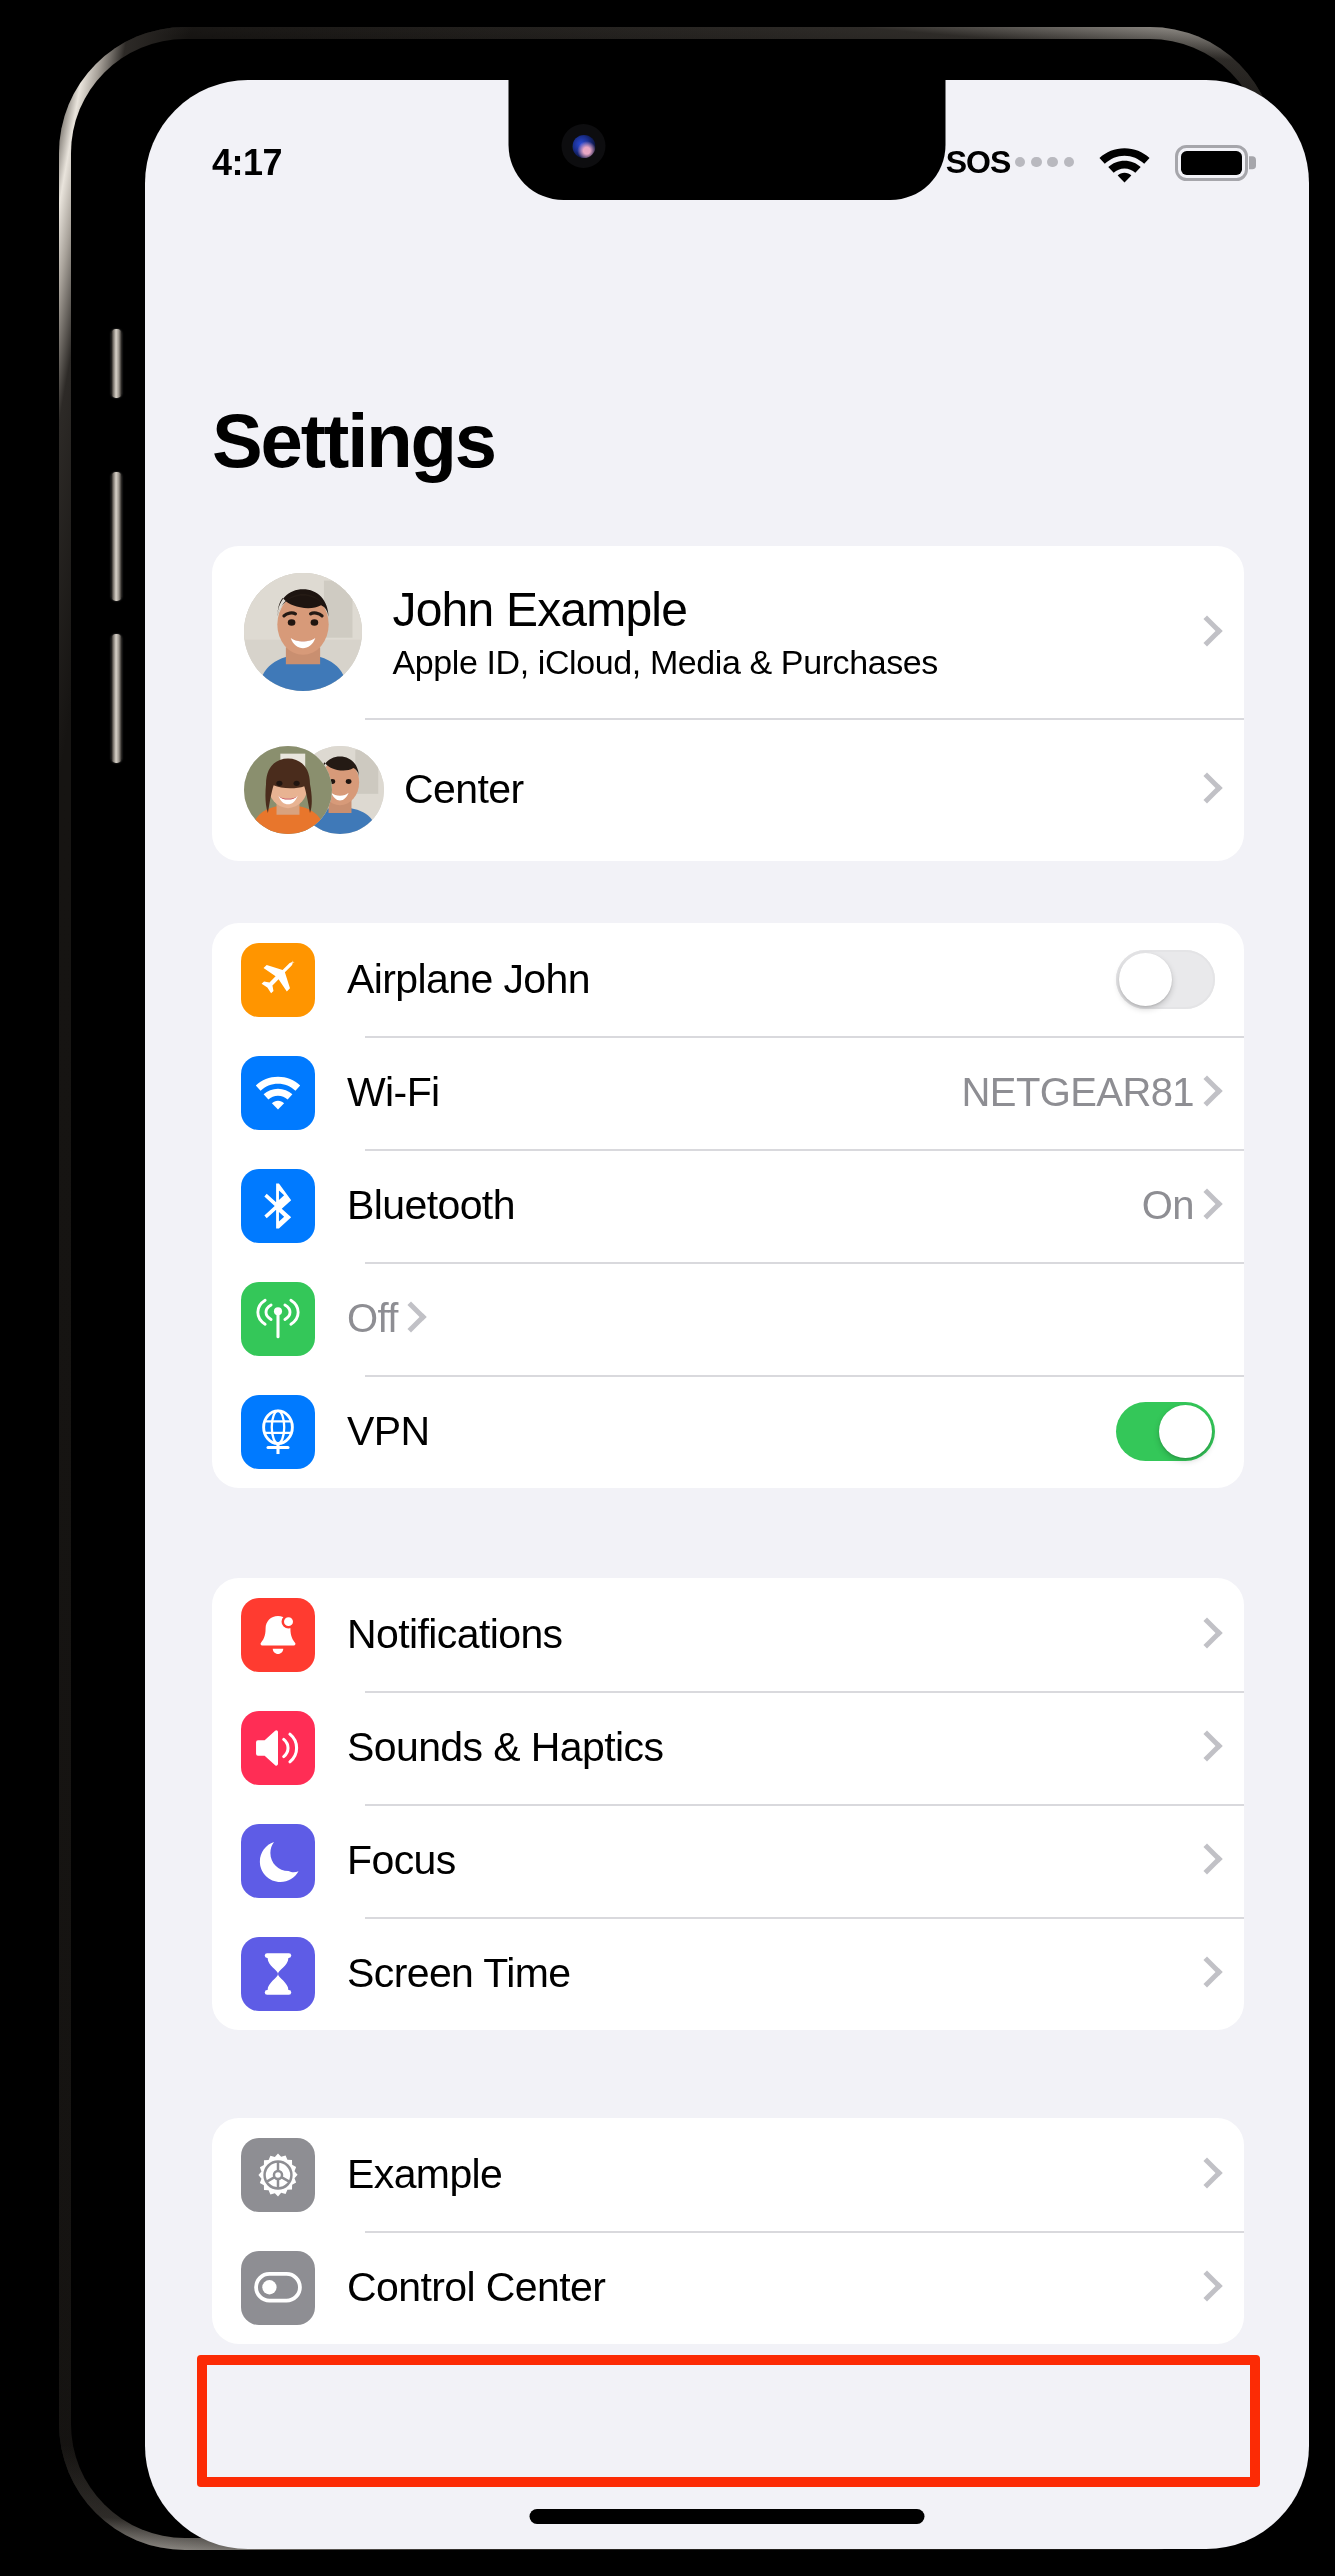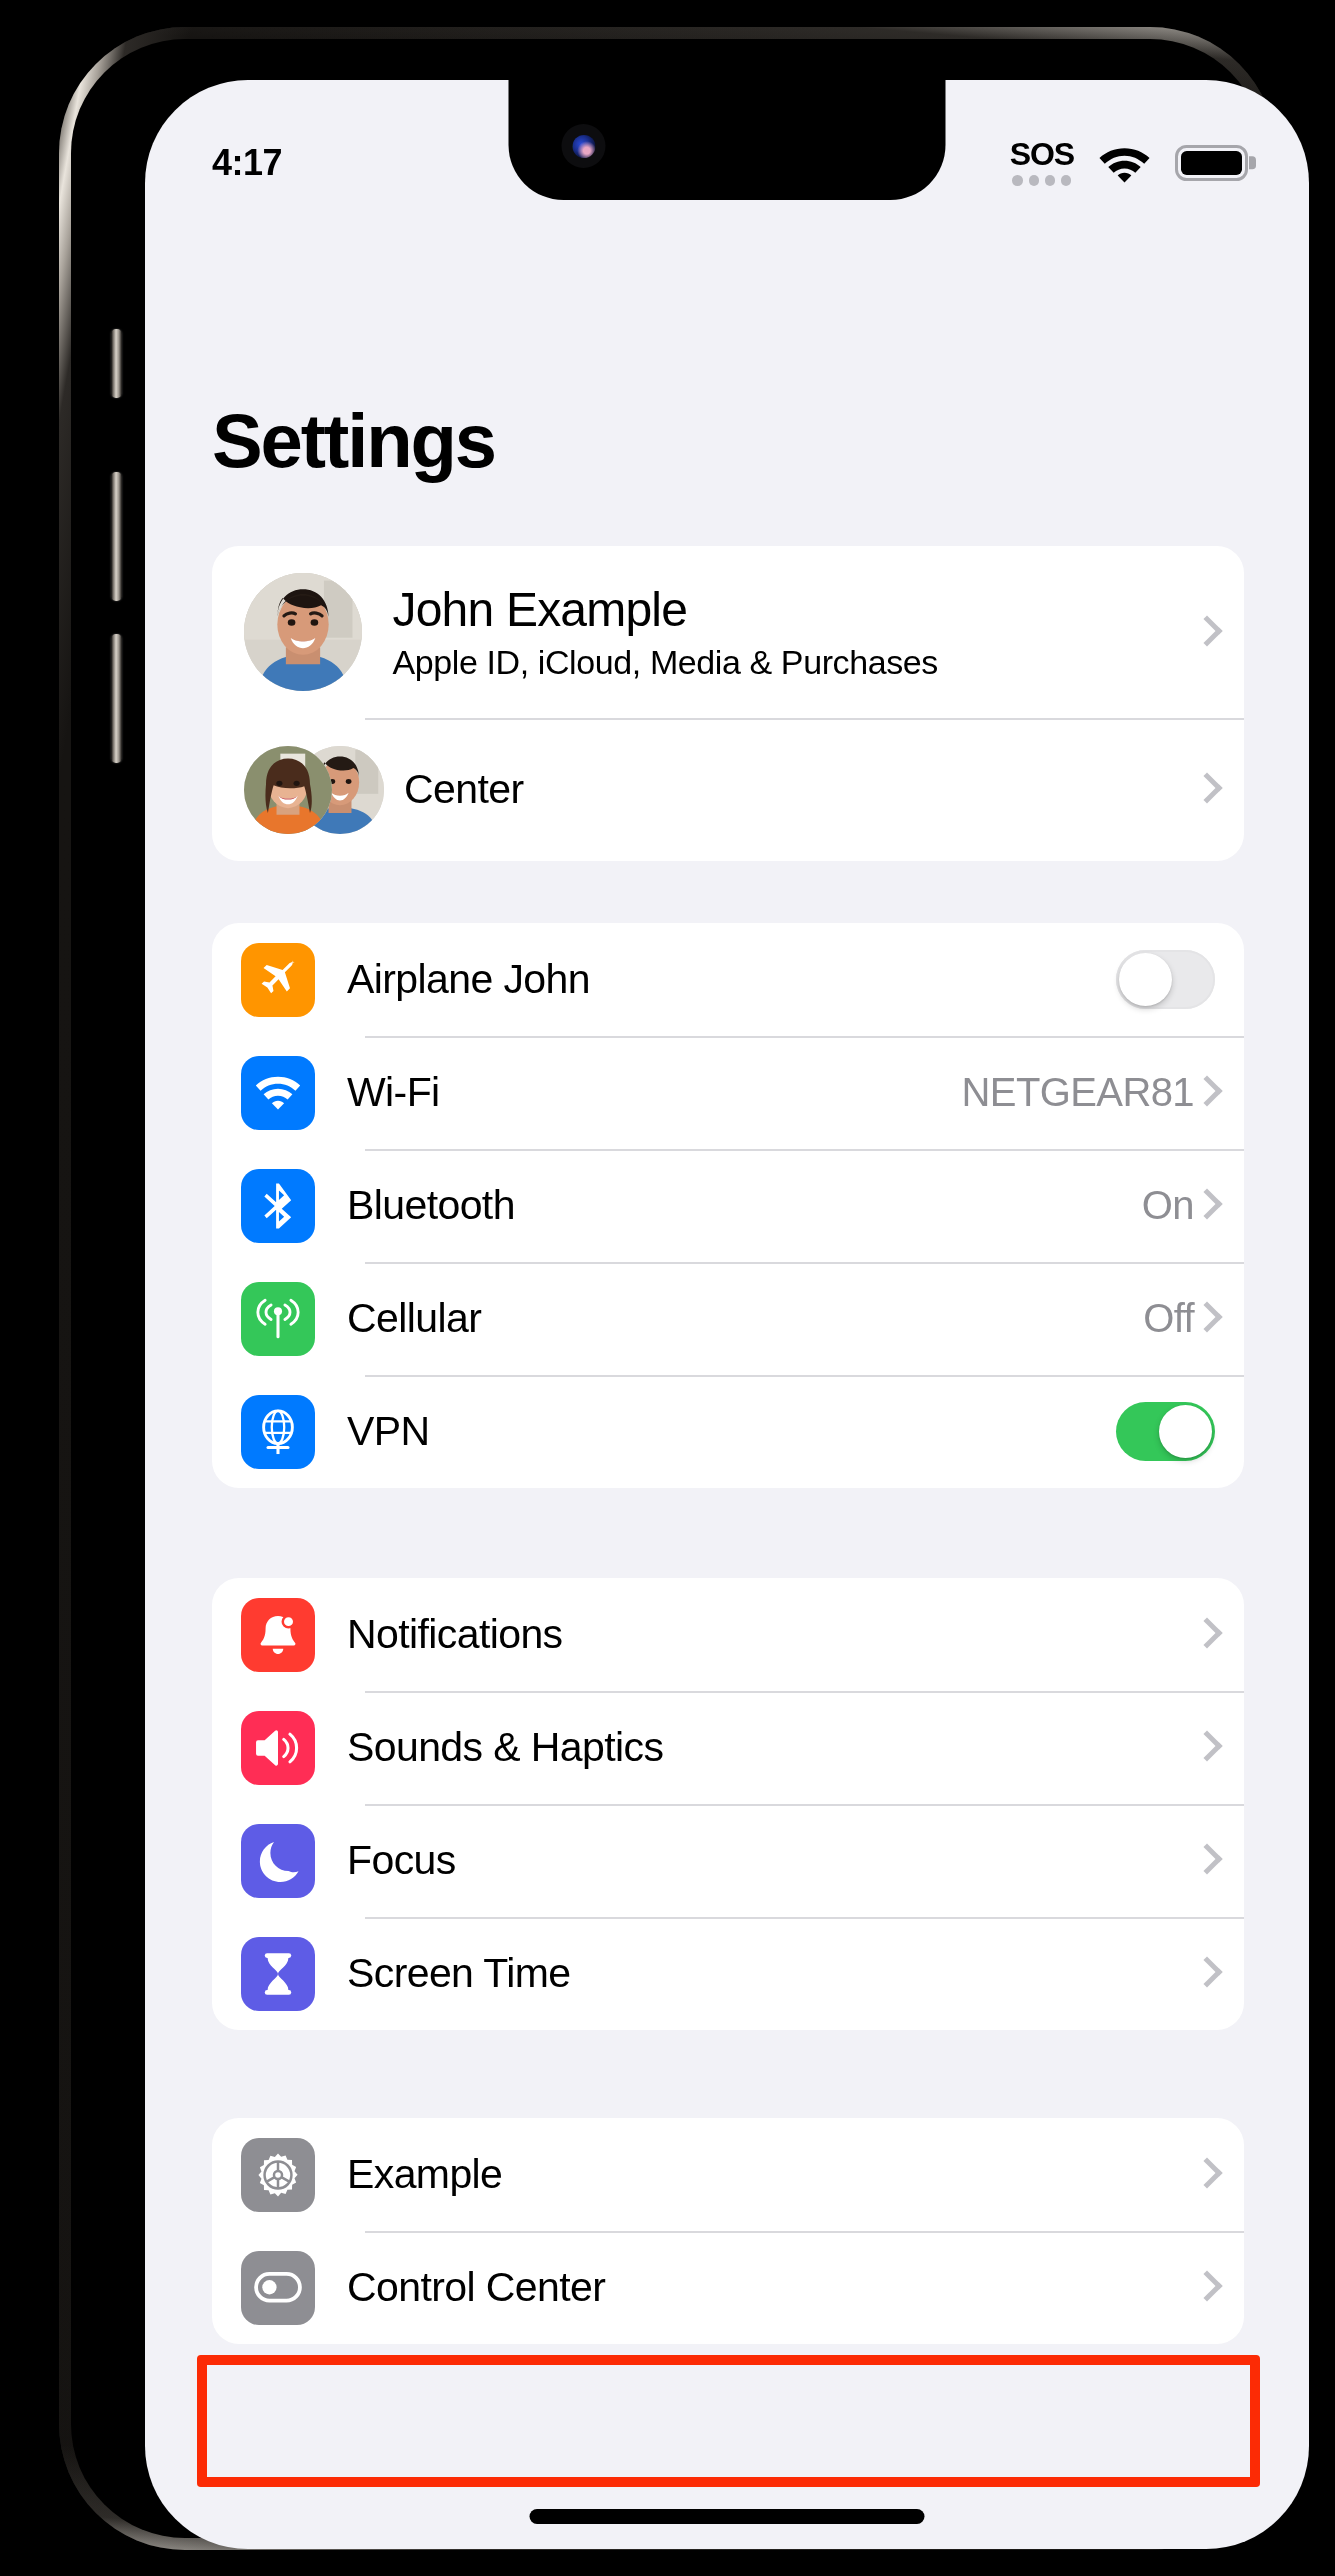--- a/index.html
+++ b/index.html
@@ -145,21 +145,21 @@
     color: #000000;
     letter-spacing: -0.5px;
   }
   #status-right {
     display: flex;
     align-items: center;
     gap: 23px;
   }
   #sos-indicator {
     display: flex;
-    flex-direction: column;
+    flex-direction: row;
     align-items: center;
     gap: 4.8px;
     margin-bottom: 1.9px;
   }
   #sos-label {
     font-size: 32px;
     font-weight: bold;
     color: #000000;
     letter-spacing: -1.1px;
     line-height: 1;
@@ -529,21 +529,20 @@
         <div class="row-icon ic-cellular">
           <svg width="48" height="48" viewBox="0 0 50 50">
             <circle cx="25" cy="17" r="4.2" fill="#fff"></circle>
             <rect x="23.4" y="18" width="3.2" height="27" rx="1.6" fill="#fff"></rect>
             <path d="M17.8 10.5c-3.2 1.9-5.3 4.4-5.3 7.5s2.1 5.6 5.3 7.5" stroke="#fff" stroke-width="3" fill="none" stroke-linecap="round"></path>
             <path d="M32.2 10.5c3.2 1.9 5.3 4.4 5.3 7.5s-2.1 5.6-5.3 7.5" stroke="#fff" stroke-width="3" fill="none" stroke-linecap="round"></path>
             <path d="M11.6 5.5C7 8.4 4 12.8 4 18s3 9.6 7.6 12.5" stroke="#fff" stroke-width="3" fill="none" stroke-linecap="round"></path>
             <path d="M38.4 5.5C43 8.4 46 12.8 46 18s-3 9.6-7.6 12.5" stroke="#fff" stroke-width="3" fill="none" stroke-linecap="round"></path>
           </svg>
         </div>
-        <div class="row-label">Cellular</div>
         <div class="row-value">Off</div>
         <div class="chevron"></div>
       </div>
 
       <div class="row">
         <div class="row-icon ic-vpn">
           <svg width="46" height="48" viewBox="0 0 48 50">
             <ellipse cx="24" cy="20" rx="15" ry="17" fill="none" stroke="#fff" stroke-width="3"></ellipse>
             <ellipse cx="24" cy="20" rx="6.5" ry="17" fill="none" stroke="#fff" stroke-width="2.4"></ellipse>
             <path d="M9.6 14h28.8M9.6 26h28.8" stroke="#fff" stroke-width="2.4"></path>

